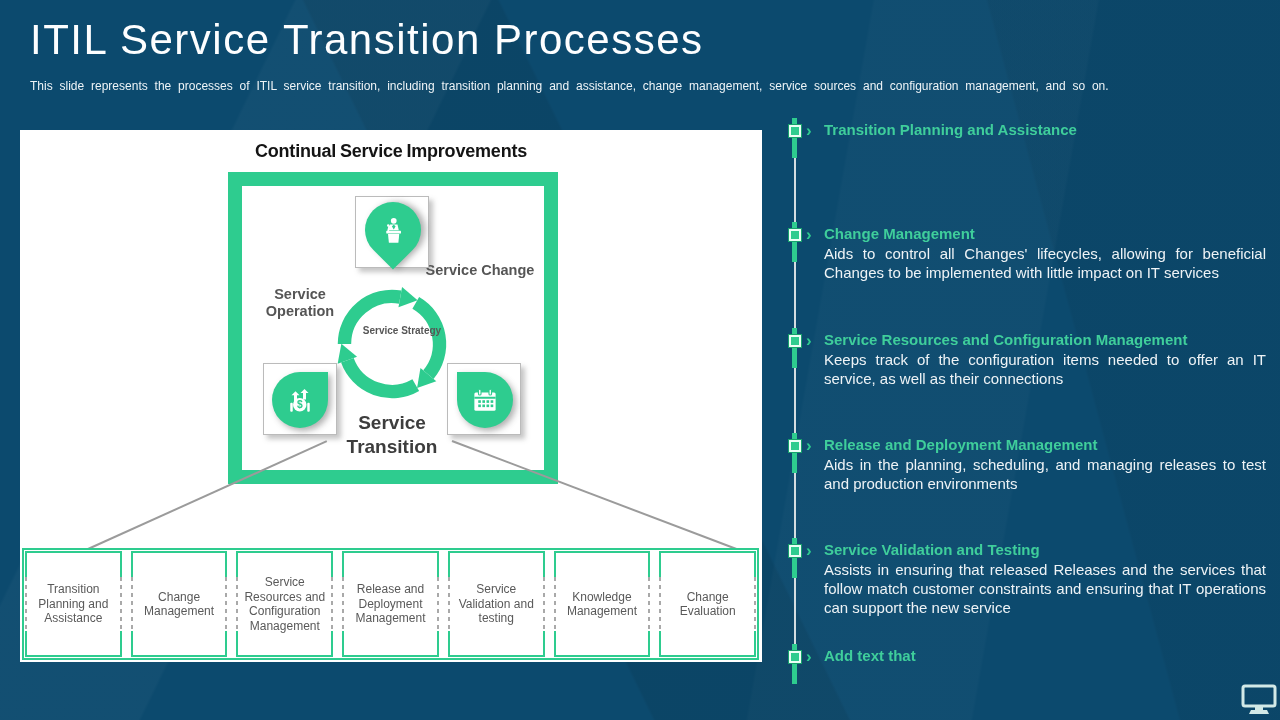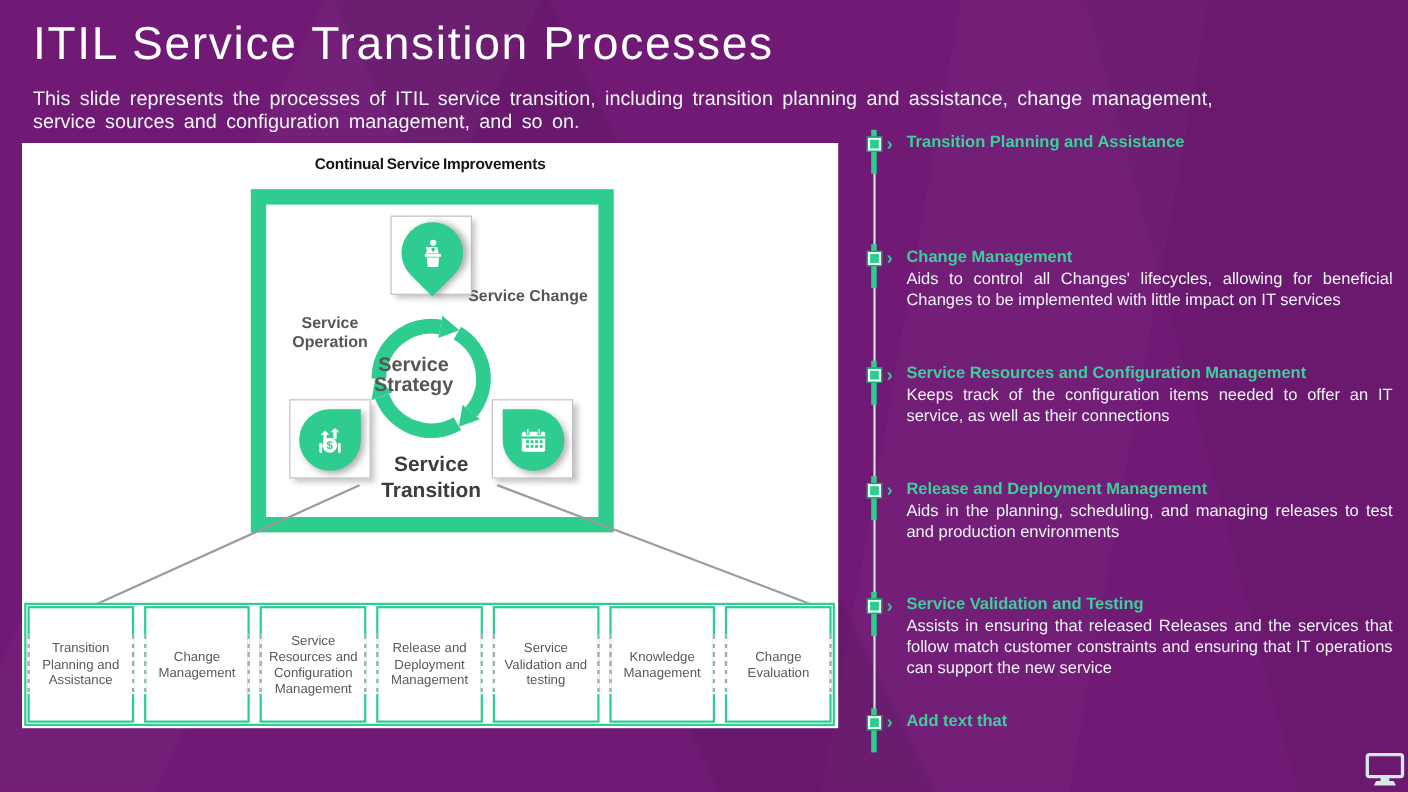--- a/index.html
+++ b/index.html
@@ -1,59 +1,59 @@
 <!DOCTYPE html>
 <html><head>
 <meta charset="utf-8">
 <style>
   * { margin:0; padding:0; box-sizing:border-box; }
   html,body { width:1280px; height:720px; overflow:hidden; }
   body { font-family:"Liberation Sans", sans-serif; }
-  #stage { position:relative; width:1280px; height:720px; background:#701a75; overflow:hidden; }
+  #stage { position:relative; width:1280px; height:720px; background:#0c4a6e; overflow:hidden; }
   
   #stage::before {
     content:''; position:absolute; inset:0; pointer-events:none;
     background:
       linear-gradient(116deg, transparent 18%, rgba(255,255,255,0.028) 18.2%, rgba(255,255,255,0.028) 30%, transparent 30.2%),
       linear-gradient(64deg, transparent 40%, rgba(0,0,0,0.07) 40.2%, rgba(0,0,0,0.07) 52%, transparent 52.2%),
       linear-gradient(100deg, transparent 62%, rgba(255,255,255,0.02) 62.2%, rgba(255,255,255,0.02) 78%, transparent 78.2%),
       linear-gradient(75deg, transparent 80%, rgba(0,0,0,0.05) 80.2%);
   }
 
   .title { position:absolute; left:30px; top:16px; width:900px;
     font-size:42px; font-weight:500; color:#fdfeff; letter-spacing:1.5px; }
   .subtitle { position:absolute; left:30px; top:79px; width:1115px;
-    font-size:18px; color:#eef4f7; word-spacing:3.5px; }
+    font-size:12px; color:#eef4f7; word-spacing:3.5px; }
 
   
   .panel { position:absolute; left:20px; top:130px; width:742px; height:532px; background:#ffffff; }
   .panel-heading { position:absolute; left:0; top:11px; width:100%; text-align:center;
-    font-size:14px; font-weight:bold; color:#141414; letter-spacing:-0.2px; word-spacing:-1px; }
+    font-size:18px; font-weight:bold; color:#141414; letter-spacing:-0.2px; word-spacing:-1px; }
 
   .frame { position:absolute; left:208px; top:42px; width:330px; height:312px;
     border:14px solid #2ecc8f; background:#ffffff; }
 
   .iconbox { position:absolute; width:74px; height:72px; background:#fff;
     border:1px solid #bbbbbb; box-shadow:4px 4px 5px rgba(90,90,90,0.35); }
   .iconbox.top   { left:335px; top:66px; }
   .iconbox.left  { left:243px; top:233px; }
   .iconbox.right { left:427px; top:233px; }
 
   .pin { position:absolute; width:56px; height:56px; background:#2ecc8f;
     display:flex; align-items:center; justify-content:center;
     box-shadow:3px 3px 6px rgba(80,80,80,0.45); }
   .pin svg { width:30px; height:30px; }
   .pin.down { left:9px; top:5px; border-radius:50% 50% 50% 0; transform:rotate(-45deg); }
   .pin.down svg { transform:rotate(45deg); }
   .pin.ne { left:8px; top:8px; border-radius:50% 0 50% 50%; }
   .pin.nw { left:9px; top:8px; border-radius:0 50% 50% 50%; }
 
   .ring { position:absolute; left:310px; top:152px; width:124px; height:124px; }
-  .center-label { position:absolute; left:294px; top:192px; width:124px; text-align:center;
-    font-size:18px; font-weight:bold; color:#565656; line-height:18px; }
+  .center-label { position:absolute; left:320px; top:192px; width:124px; text-align:center;
+    font-size:10px; font-weight:bold; color:#565656; line-height:18px; }
   .side-label { position:absolute; width:120px; text-align:center;
     font-size:14.5px; font-weight:bold; color:#555555; line-height:17px; }
   .side-label.op { left:220px; top:132px;margin-top:24px; }
   .side-label.de { left:400px; top:132px; }
   .bottom-label { position:absolute; left:292px; top:281px; width:160px; text-align:center;
     font-size:19px; font-weight:bold; color:#3d3d3d; line-height:24px; }
 
   .vline { position:absolute; height:0; border-top:2.5px solid #9b9b9b; transform-origin:left center; }
   .vline.l { left:68px; top:418px; width:262px; transform:rotate(-24.3deg); }
   .vline.r { left:432px; top:310px; width:305px; transform:rotate(20.8deg); }

